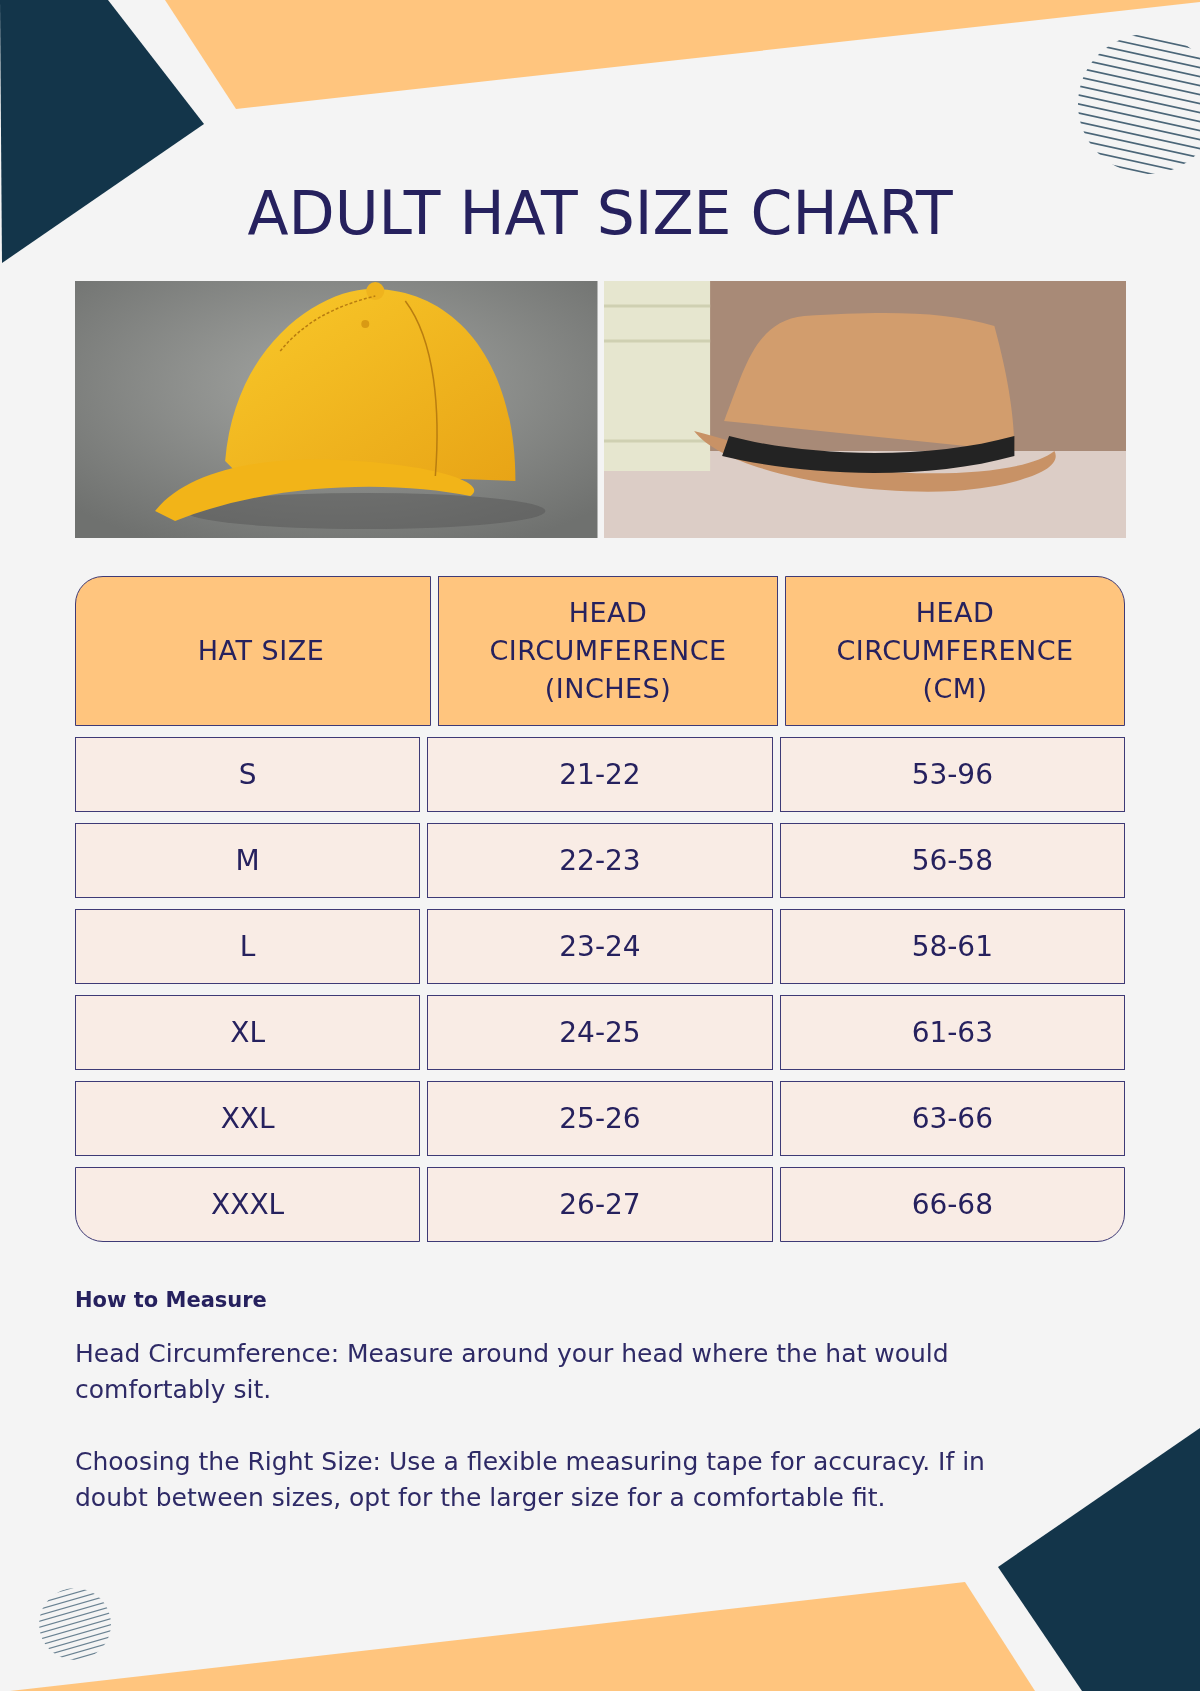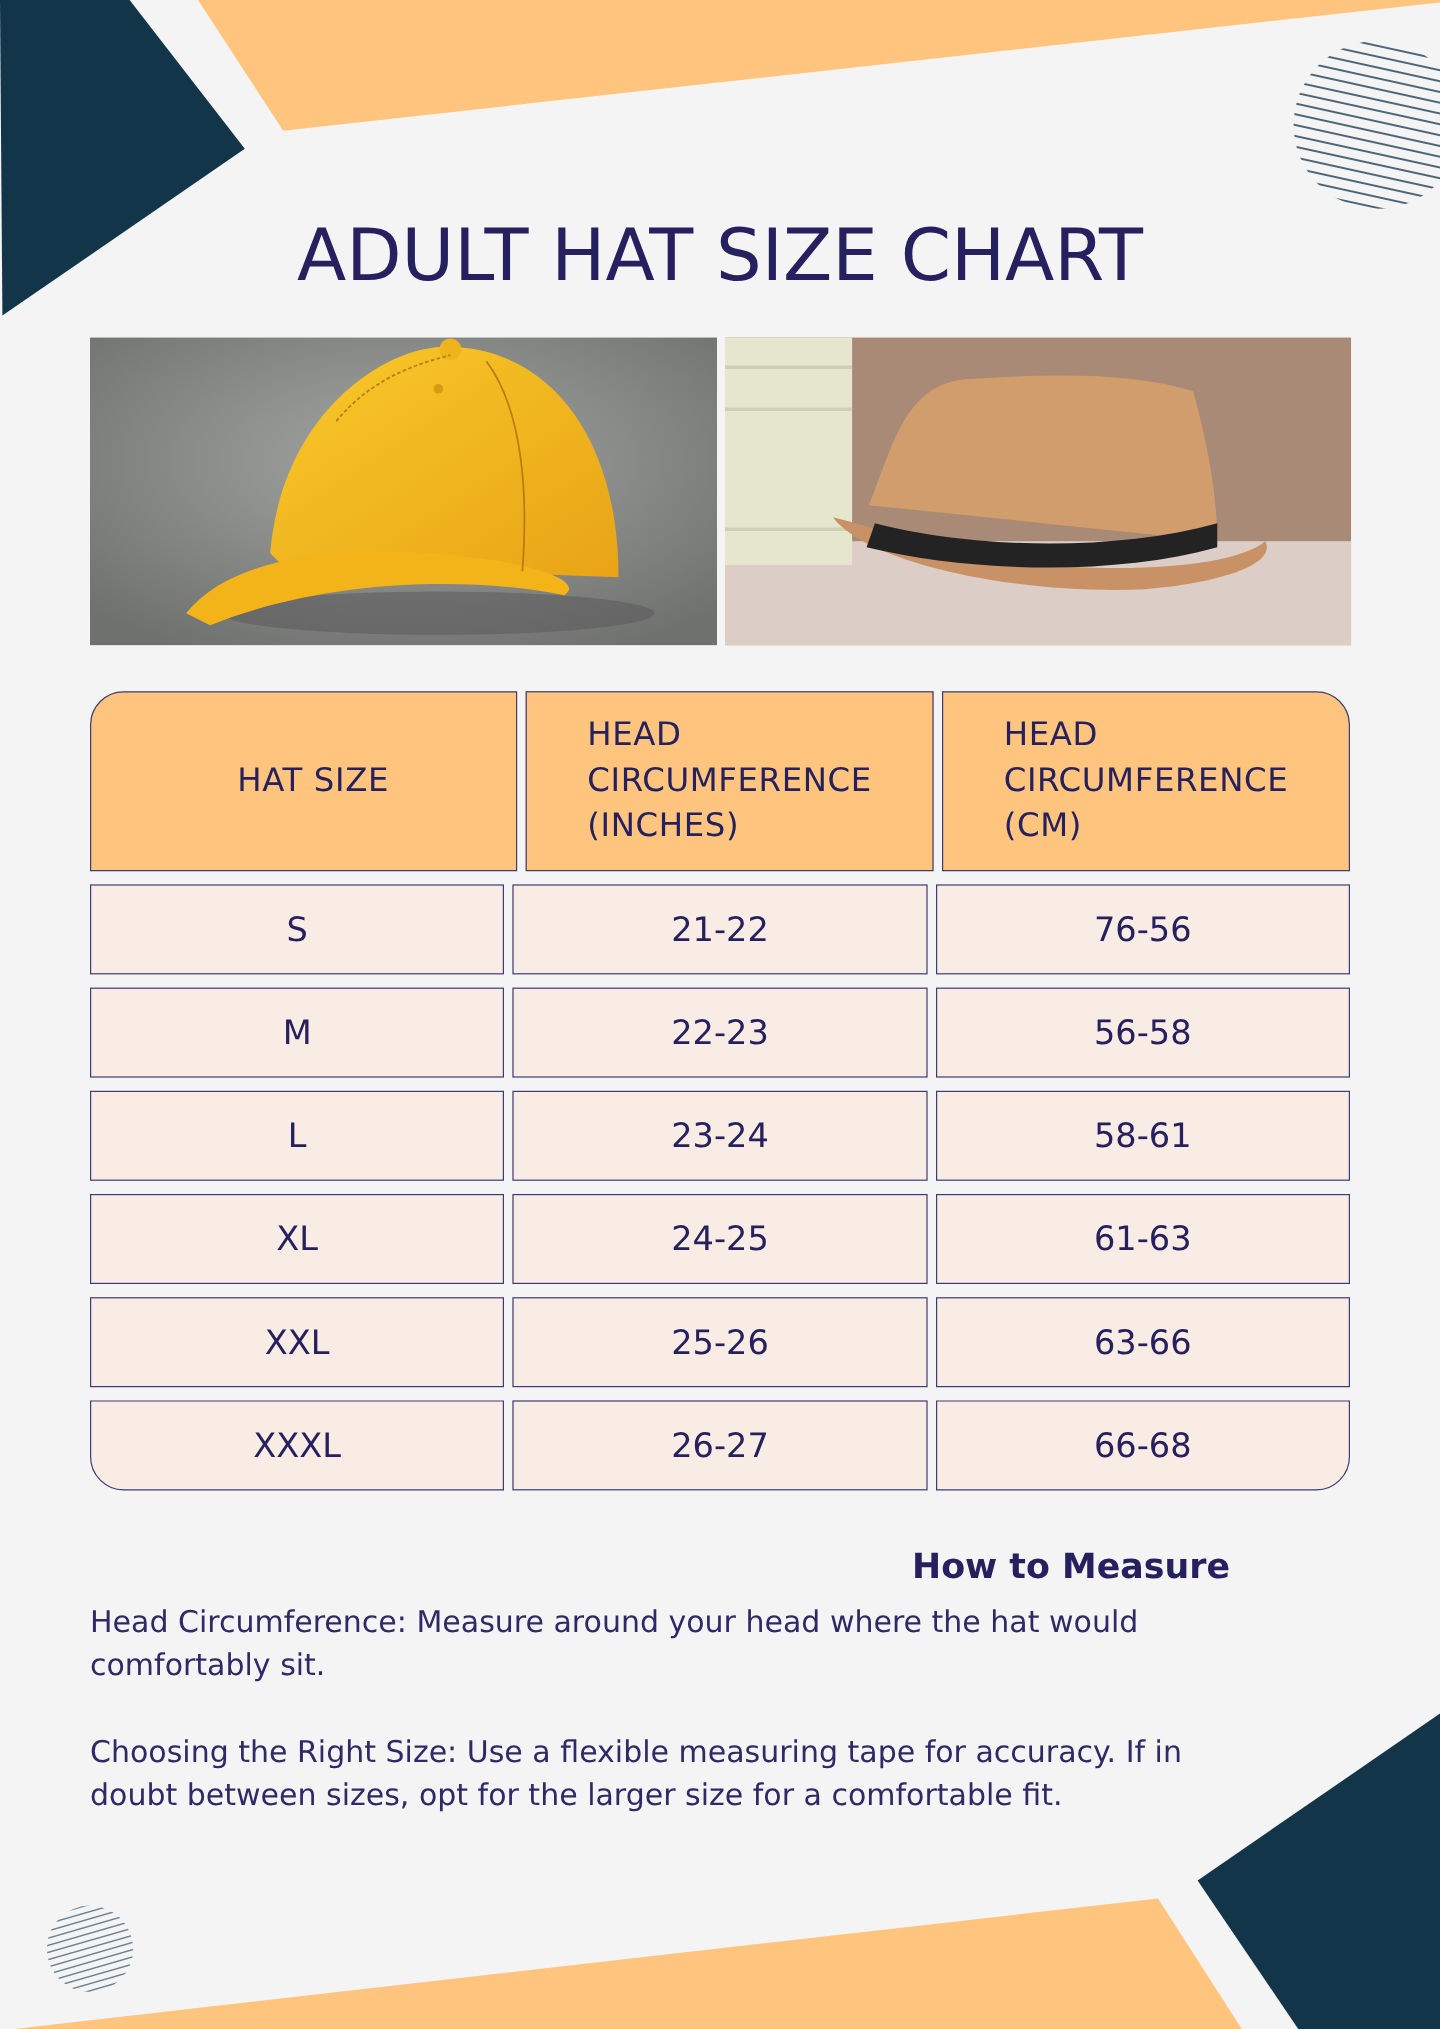--- a/index.html
+++ b/index.html
@@ -38,44 +38,43 @@
   }
   .row { display: flex; gap: 7px; margin-bottom: 11px; }
   .cell {
     flex: 1;
     height: 75px;
     border: 1.5px solid #3e3a76;
     background: #f9ece5;
     display: flex; align-items: center; justify-content: center;
     font-size: 28px;
     color: #26215e;
-    text-align: left;
+    text-align: center;
   }
   .row.head .cell {
     height: 150px;
     background: #ffc57e;
     font-size: 27px;
     line-height: 38px;
     letter-spacing: 0.5px;
   }
   .row.head .cell.first { border-top-left-radius: 28px; padding-left: 16px; }
   .row.head .cell.last { border-top-right-radius: 28px; }
   .row.lastrow .cell.first { border-bottom-left-radius: 28px; }
   .row.lastrow .cell.last { border-bottom-right-radius: 28px; }
   .measure {
     position: absolute;
     left: 75px; top: 1288px;
     width: 950px;
   }
   .measure h2 {
-    font-size: 29px;
+    font-size: 21px;
     font-weight: bold;
     color: #26215e;
-    margin-bottom: 12px;
-    text-align: right;
+    margin-bottom: 24px;
   }
   .measure p {
     font-size: 25px;
     line-height: 36px;
     color: #2e2a66;
     margin-bottom: 36px;
   }
 </style>
 </head>
 <body>
@@ -189,21 +188,21 @@
       </div>
     <div class="cell last">
         <span style="white-space:pre-line">HEAD
 CIRCUMFERENCE
 (CM)</span>
       </div>
   </div>
   <div class="row">
     <div class="cell first">S</div>
     <div class="cell">21-22</div>
-    <div class="cell last">76-56</div>
+    <div class="cell last">53-96</div>
   </div>
   <div class="row">
     <div class="cell first">M</div>
     <div class="cell">22-23</div>
     <div class="cell last">56-58</div>
   </div>
   <div class="row">
     <div class="cell first">L</div>
     <div class="cell">23-24</div>
     <div class="cell last">58-61</div>

